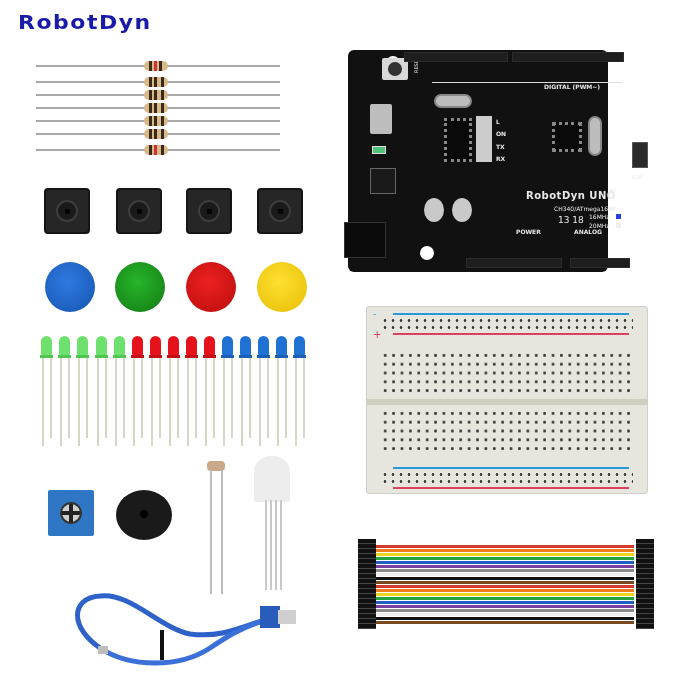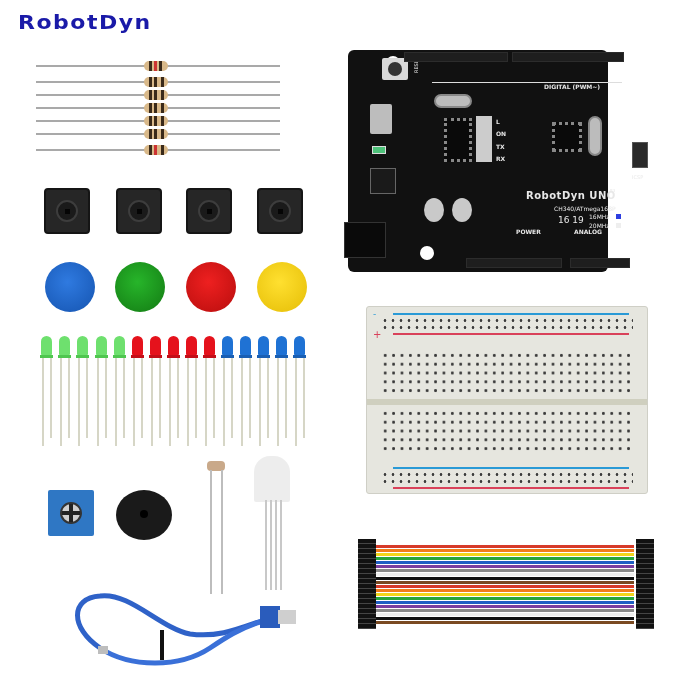--- a/index.html
+++ b/index.html
@@ -280,21 +280,21 @@
   <div class="abs" style="left:22px;top:118px;width:26px;height:26px;background:#1a1a1a;border:1px solid #666"></div>
 
   <div class="abs" style="left:76px;top:148px;width:20px;height:24px;border-radius:50%;background:#c9c9c9"></div>
   <div class="abs" style="left:104px;top:148px;width:20px;height:24px;border-radius:50%;background:#c9c9c9"></div>
 
   <div class="abs" style="left:-4px;top:172px;width:42px;height:36px;background:#0a0a0a;border:1px solid #333"></div>
 
   <div class="abs pcb-text" style="left:178px;top:140px;font-size:10px;font-weight:bold;letter-spacing:0.5px">RobotDyn UNO</div>
   <div class="abs pcb-text" style="left:262px;top:138px;font-size:4px">R3</div>
   <div class="abs pcb-text" style="left:206px;top:155px;font-size:6px">CH340/ATmega168P</div>
-  <div class="abs pcb-text" style="left:210px;top:165px;font-size:9px">16 19</div>
+  <div class="abs pcb-text" style="left:210px;top:165px;font-size:9px">13 18</div>
   <div class="abs pcb-text" style="left:241px;top:163px;font-size:6px">16MHz</div>
   <div class="abs" style="left:268px;top:164px;width:5px;height:5px;background:#2d3ee0"></div>
   <div class="abs pcb-text" style="left:241px;top:172px;font-size:6px">20MHz</div>
   <div class="abs" style="left:268px;top:173px;width:5px;height:5px;background:#eee"></div>
 
   <div class="abs pcb-text" style="left:168px;top:178px;font-weight:bold">POWER</div>
   <div class="abs pcb-text" style="left:226px;top:178px;font-weight:bold">ANALOG</div>
   <div class="abs header-strip" style="left:118px;top:208px;width:96px;height:10px"></div>
   <div class="abs header-strip" style="left:222px;top:208px;width:60px;height:10px"></div>
 </div>

